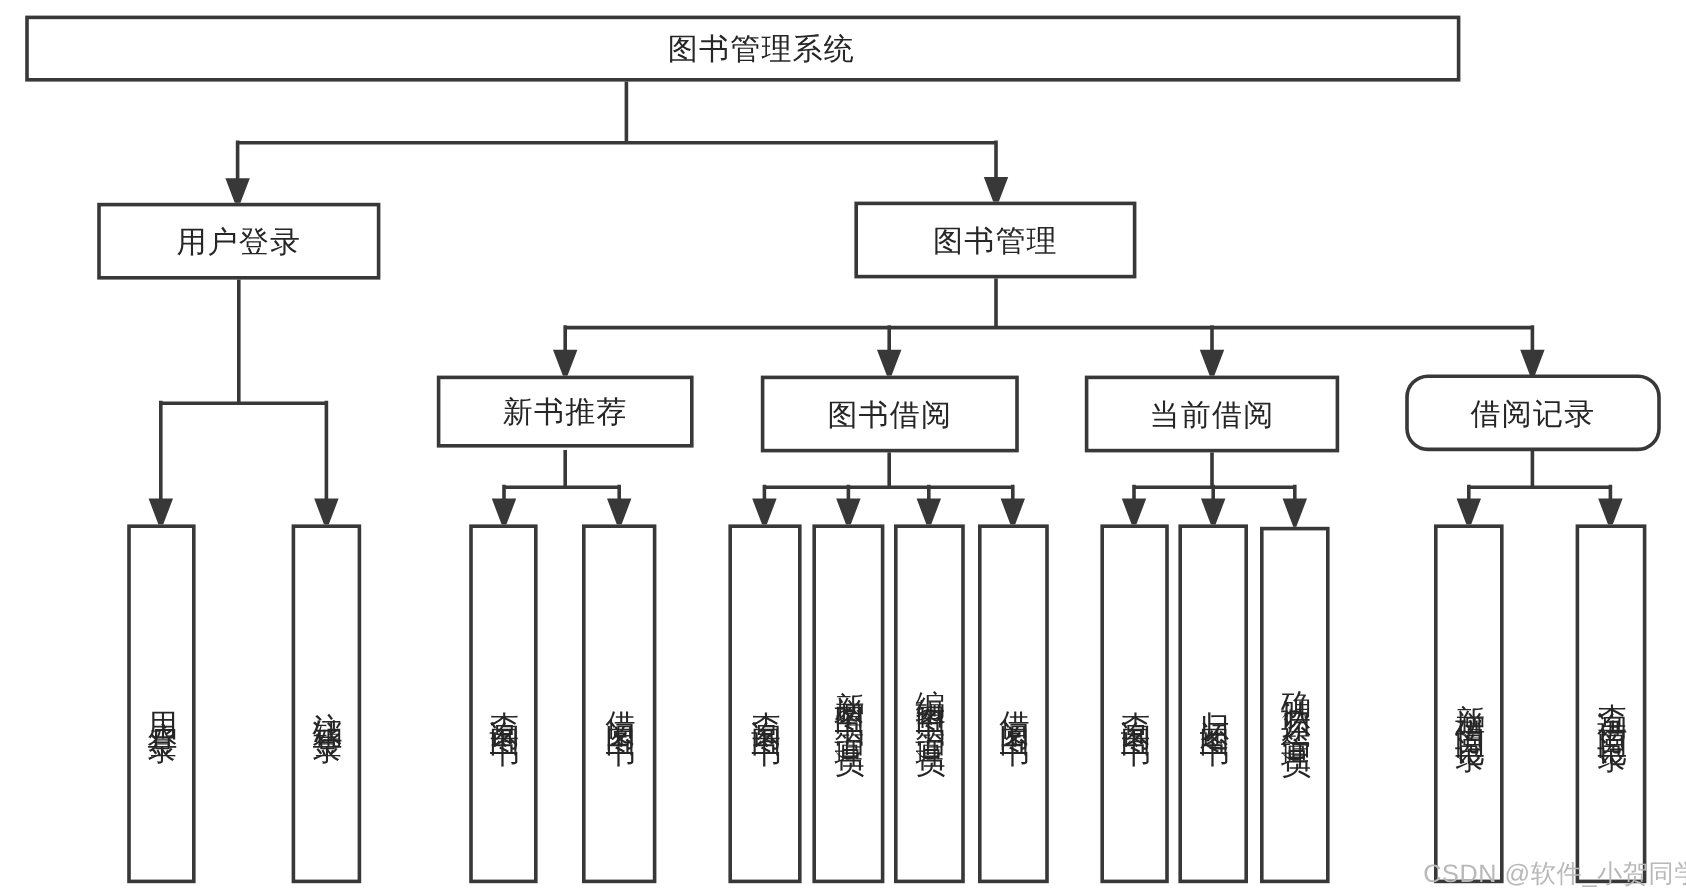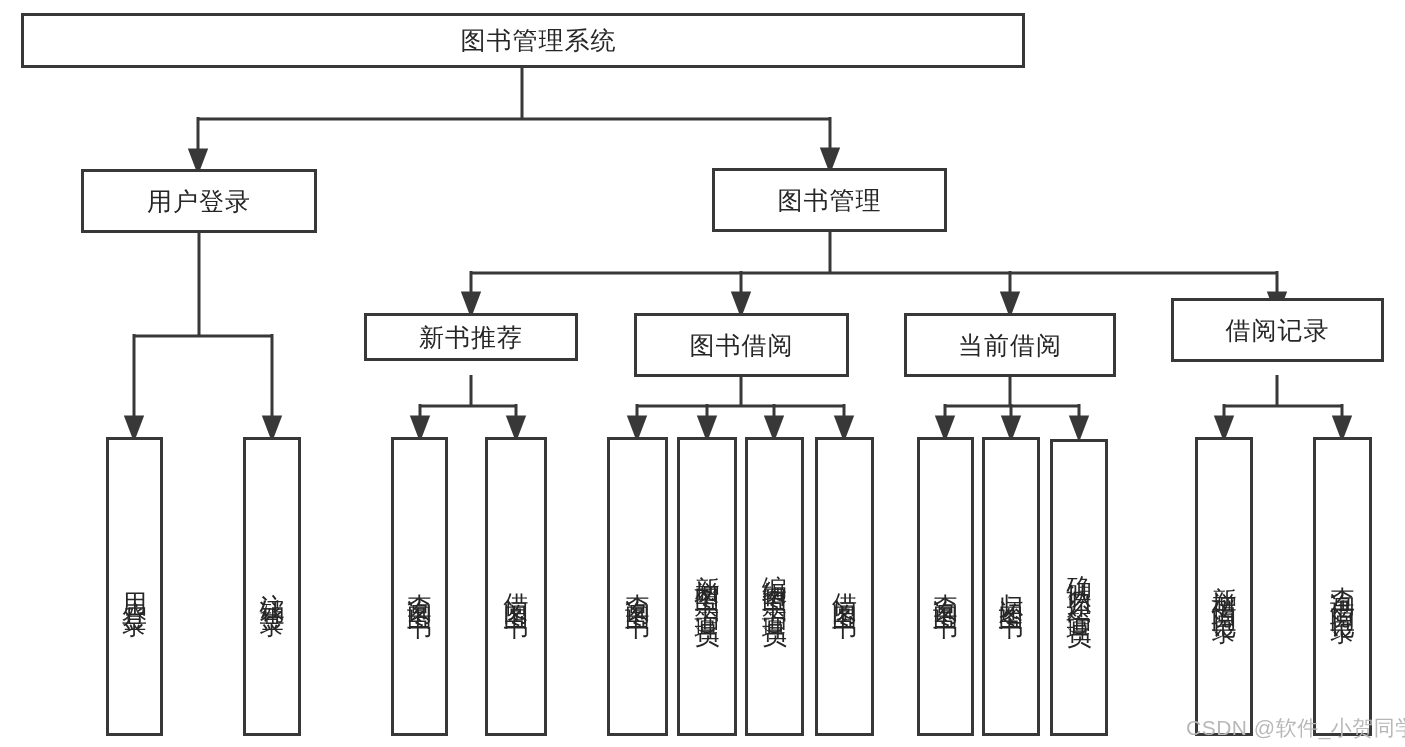--- a/index.html
+++ b/index.html
@@ -89,29 +89,29 @@
       <polygon points="1071,417 1087,417 1079,438"></polygon>
     </g>
 
     <g stroke="#383838" stroke-width="3" fill="#383838">
       <path fill="none" d="M1277 375 V406 M1224 406 H1342 M1224 404 V423 M1342 404 V423"></path>
       <polygon points="1216,417 1232,417 1224,438"></polygon>
       <polygon points="1334,417 1350,417 1342,438"></polygon>
     </g>
   </svg>
 
-  <div class="node h-node" style="left:21px; top:13px; width:1004px; height:55px;padding-left:31px;">图书管理系统</div>
+  <div class="node h-node" style="left:21px; top:13px; width:1196px; height:55px;padding-left:31px;">图书管理系统</div>
 
   <div class="node h-node" style="left:81px; top:169px; width:236px; height:64px;">用户登录</div>
   <div class="node h-node" style="left:712px; top:168px; width:235px; height:64px;text-align:right;">图书管理</div>
 
-  <div class="node h-node" style="left:364px; top:313px; width:214px; height:48px;">新书推荐</div>
+  <div class="node h-node" style="left:364px; top:313px; width:214px; height:60px;">新书推荐</div>
   <div class="node h-node" style="left:634px; top:313px; width:215px; height:64px;">图书借阅</div>
   <div class="node h-node" style="left:904px; top:313px; width:212px; height:64px;">当前借阅</div>
-  <div class="node h-node" style="left:1171px; top:298px; width:213px; height:64px;">借阅记录</div>
+  <div class="node h-node" style="left:1171px; top:312px; width:213px; height:64px;border-radius:19px;">借阅记录</div>
 
   <div class="node v-node" style="left:106px; top:437px; width:57px; height:299px;">用户登录</div>
   <div class="node v-node" style="left:243px; top:437px; width:58px; height:299px;">注销登录</div>
 
   <div class="node v-node" style="left:391px; top:437px; width:57px; height:299px;">查询图书</div>
   <div class="node v-node" style="left:485px; top:437px; width:62px; height:299px;">借阅图书</div>
 
   <div class="node v-node" style="left:607px; top:437px; width:61px; height:299px;">查询图书</div>
   <div class="node v-node" style="left:677px; top:437px; width:60px; height:299px;">新增图书（管理员）</div>
   <div class="node v-node" style="left:745px; top:437px; width:59px; height:299px;">编辑图书（管理员）</div>

